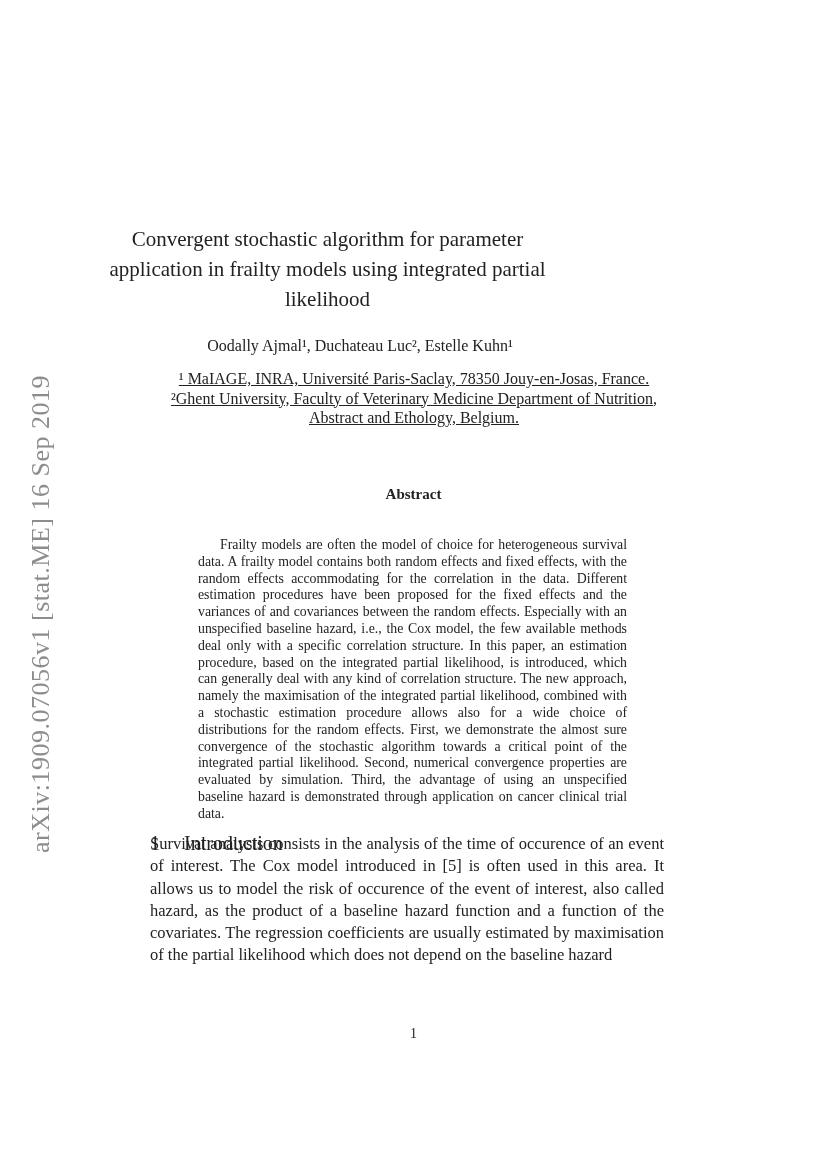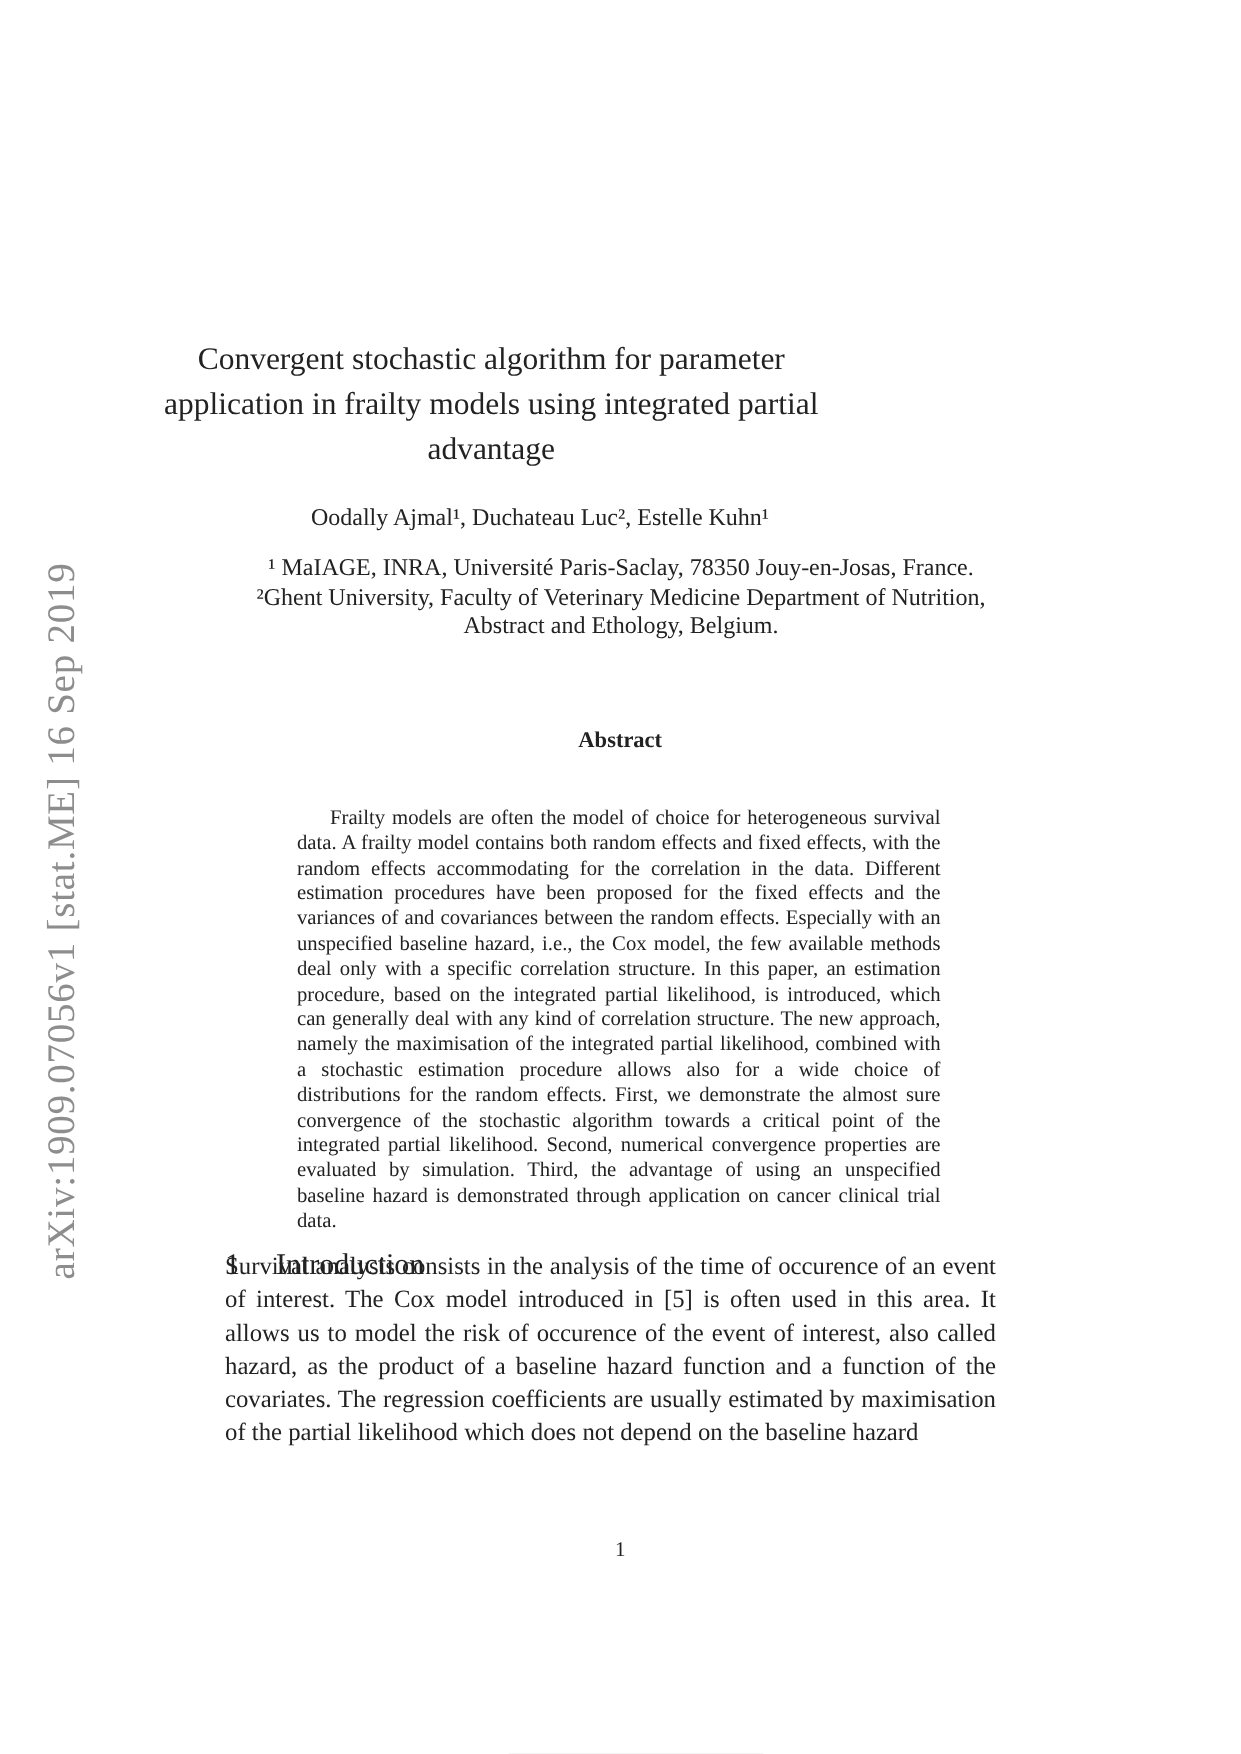--- a/index.html
+++ b/index.html
@@ -42,21 +42,21 @@
   }
   .affiliations {
     position: absolute;
     top: 369px;
     left: 158px;
     width: 512px;
     text-align: center;
     font-size: 16px;
     line-height: 19.5px;
   }
-  .affiliation { margin: 0; }
+  .affiliation { margin: 0; text-decoration: underline; }
   .abstract-heading {
     position: absolute;
     top: 486px;
     left: 0;
     width: 827px;
     text-align: center;
     font-size: 15px;
     font-weight: bold;
   }
   .abstract-text {
@@ -100,21 +100,21 @@
 </head>
 <body>
 
 <div class="page">
 
   <div class="watermark">arXiv:1909.07056v1 [stat.ME] 16 Sep 2019</div>
 
   <div class="title-block">
     <div>Convergent stochastic algorithm for parameter</div>
     <div>application in frailty models using integrated partial</div>
-    <div>advantage</div>
+    <div>likelihood</div>
   </div>
 
   <div class="authors-line">Oodally Ajmal¹, Duchateau Luc², Estelle Kuhn¹</div>
 
   <div class="affiliations">
     <p class="affiliation">¹ MaIAGE, INRA, Université Paris-Saclay, 78350 Jouy-en-Josas, France.</p>
     <p class="affiliation">²Ghent University, Faculty of Veterinary Medicine Department of Nutrition, Abstract and Ethology, Belgium.</p>
   </div>
 
   <div class="abstract-heading">Abstract</div>

